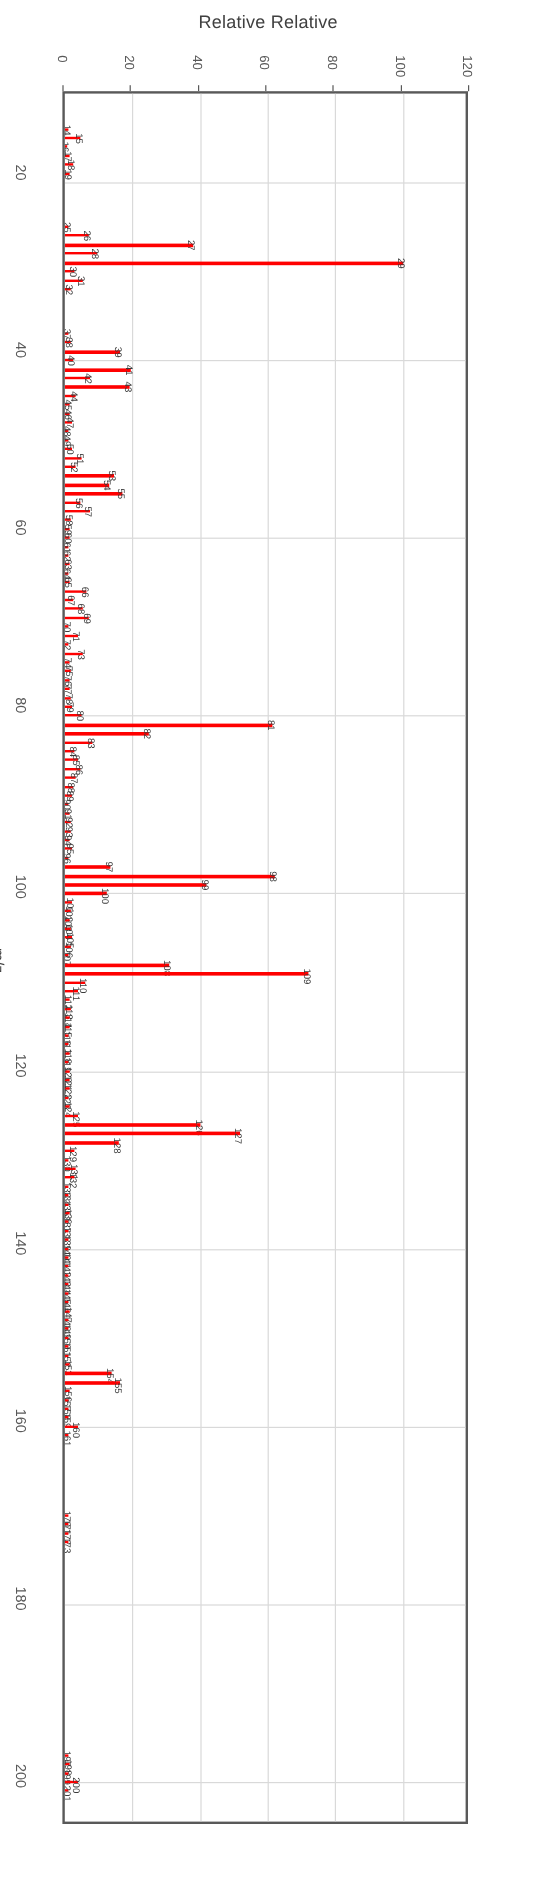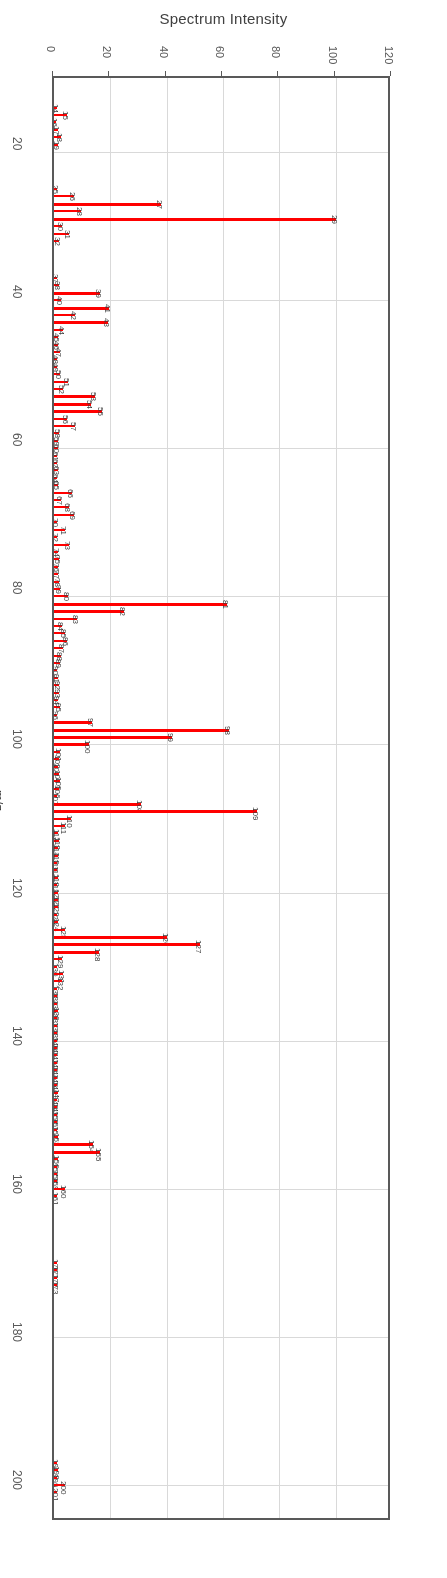--- a/index.html
+++ b/index.html
@@ -107,21 +107,21 @@
     transform-origin:0 0;
     white-space:nowrap;
     line-height:8px;
   }
 </style>
 </head>
 <body>
 
 <div id="chart-root">
 
-  <div id="intensity-axis-title">Spectrum Intensity</div>
+  <div id="intensity-axis-title">Relative Relative</div>
 
   <div id="chart-title">Mass Spectrum</div>
 
   <div id="mz-axis-title">m/z</div>
 
   <div id="tick-layer-x">
       <div class="xtick-label" style="left: 57px; top: 46px;">0</div>
       <div class="xtick-mark" style="left: 52px; top: 71px;"></div>
       <div class="xtick-label" style="left: 113.333px; top: 46px;">20</div>
       <div class="xtick-mark" style="left: 108.333px; top: 71px;"></div>

